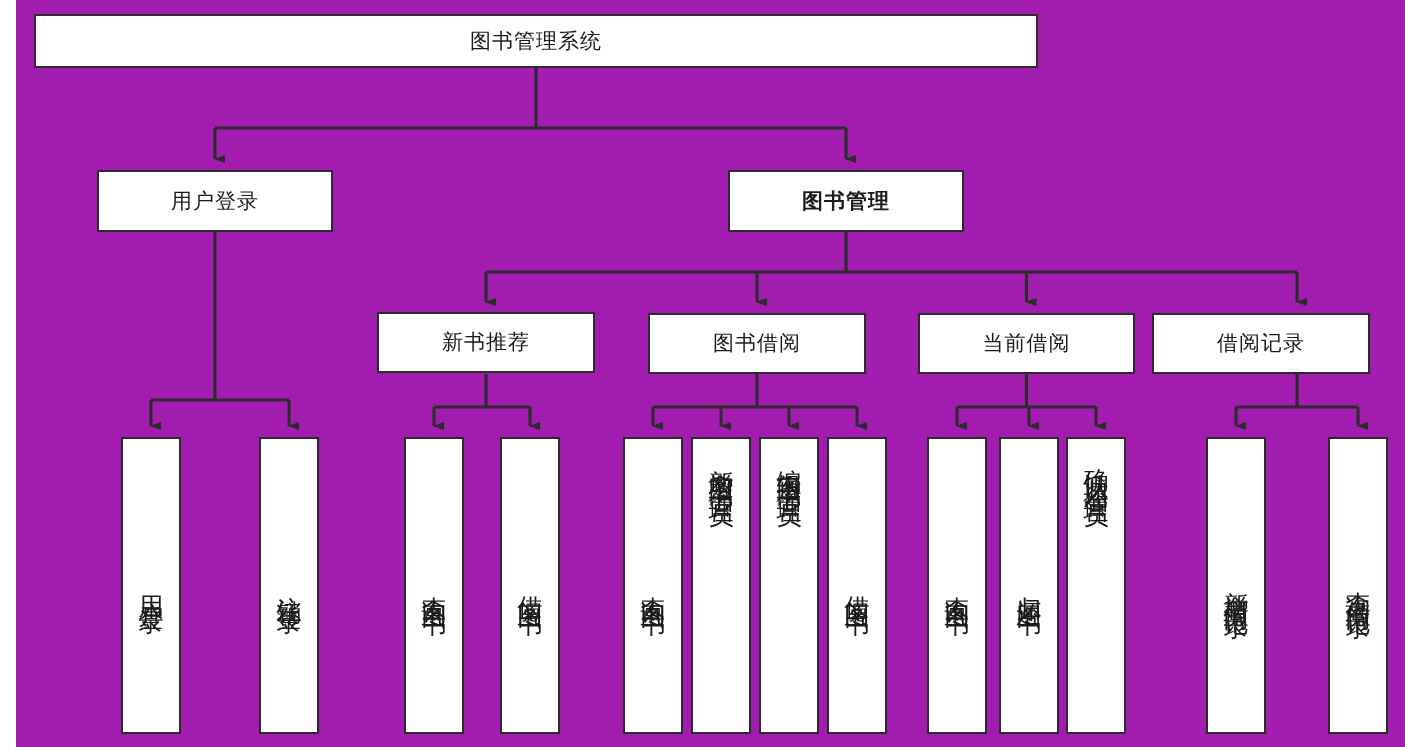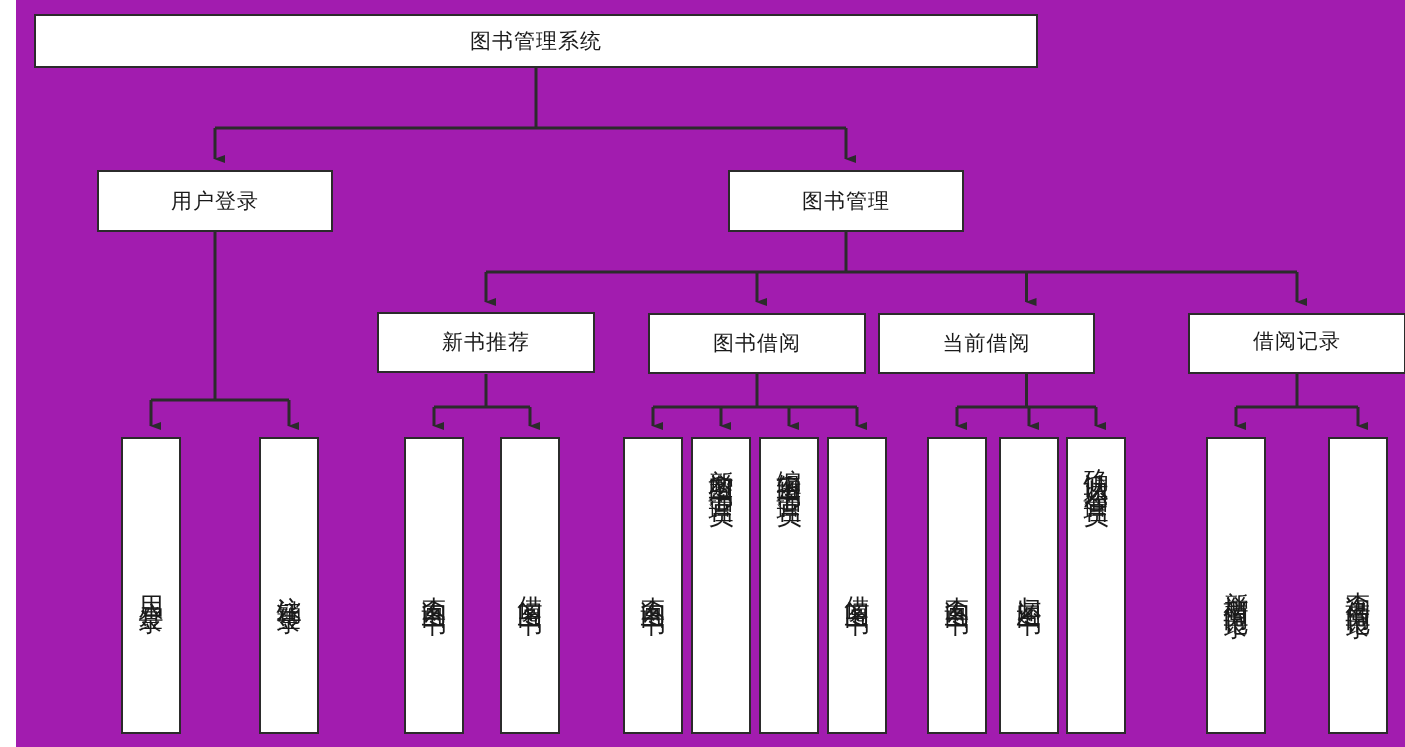--- a/index.html
+++ b/index.html
@@ -101,33 +101,33 @@
       <line x1="1220" y1="407" x2="1220" y2="426" stroke="#2b2b2b" stroke-width="3" stroke-linecap="butt" marker-end="url(#arrowhead)"></line>
       <line x1="1342" y1="407" x2="1342" y2="426" stroke="#2b2b2b" stroke-width="3" stroke-linecap="butt" marker-end="url(#arrowhead)"></line>
     </svg>
   <div id="nodes-layer">
       <div class="node horiz" style="left: 18px; top: 14px; width: 1004px; height: 54px; border-color: rgb(43, 43, 43); background: rgb(255, 255, 255); color: rgb(26, 26, 26);">
         <span class="label">图书管理系统</span>
       </div>
       <div class="node horiz" style="left: 81px; top: 170px; width: 236px; height: 62px; border-color: rgb(43, 43, 43); background: rgb(255, 255, 255); color: rgb(26, 26, 26);">
         <span class="label">用户登录</span>
       </div>
-      <div class="node horiz" style="left: 712px; top: 170px; width: 236px; height: 62px; border-color: rgb(43, 43, 43); background: rgb(255, 255, 255); color: rgb(26, 26, 26);">
+      <div class="node horiz" style="left: 712px; top: 170px; width: 236px; height: 62px; border-color: rgb(43, 43, 43); background: rgb(255, 255, 255); color: rgb(26, 26, 26); font-weight: bold;">
         <span class="label">图书管理</span>
       </div>
       <div class="node horiz" style="left: 361px; top: 312px; width: 218px; height: 61px; border-color: rgb(43, 43, 43); background: rgb(255, 255, 255); color: rgb(26, 26, 26);">
         <span class="label">新书推荐</span>
       </div>
       <div class="node horiz" style="left: 632px; top: 313px; width: 218px; height: 61px; border-color: rgb(43, 43, 43); background: rgb(255, 255, 255); color: rgb(26, 26, 26); align-items: center;">
         <span class="label">图书借阅</span>
       </div>
-      <div class="node horiz" style="left: 862px; top: 313px; width: 217px; height: 61px; border-color: rgb(43, 43, 43); background: rgb(255, 255, 255); color: rgb(26, 26, 26);">
+      <div class="node horiz" style="left: 902px; top: 313px; width: 217px; height: 61px; border-color: rgb(43, 43, 43); background: rgb(255, 255, 255); color: rgb(26, 26, 26);">
         <span class="label">当前借阅</span>
       </div>
-      <div class="node horiz" style="left: 1172px; top: 313px; width: 218px; height: 61px; border-color: rgb(43, 43, 43); background: rgb(255, 255, 255); color: rgb(26, 26, 26); font-family: Liberation Mono, monospace;">
+      <div class="node horiz" style="left: 1136px; top: 313px; width: 218px; height: 61px; border-color: rgb(43, 43, 43); background: rgb(255, 255, 255); color: rgb(26, 26, 26);">
         <span class="label">借阅记录</span>
       </div>
       <div class="node vert centered" style="left: 105px; top: 437px; width: 60px; height: 297px; border-color: rgb(43, 43, 43); background: rgb(255, 255, 255); color: rgb(26, 26, 26);">
         <span class="label">用户登录</span>
       </div>
       <div class="node vert centered" style="left: 243px; top: 437px; width: 60px; height: 297px; border-color: rgb(43, 43, 43); background: rgb(255, 255, 255); color: rgb(26, 26, 26);">
         <span class="label">注销登录</span>
       </div>
       <div class="node vert centered" style="left: 388px; top: 437px; width: 60px; height: 297px; border-color: rgb(43, 43, 43); background: rgb(255, 255, 255); color: rgb(26, 26, 26);">
         <span class="label">查询图书</span>

